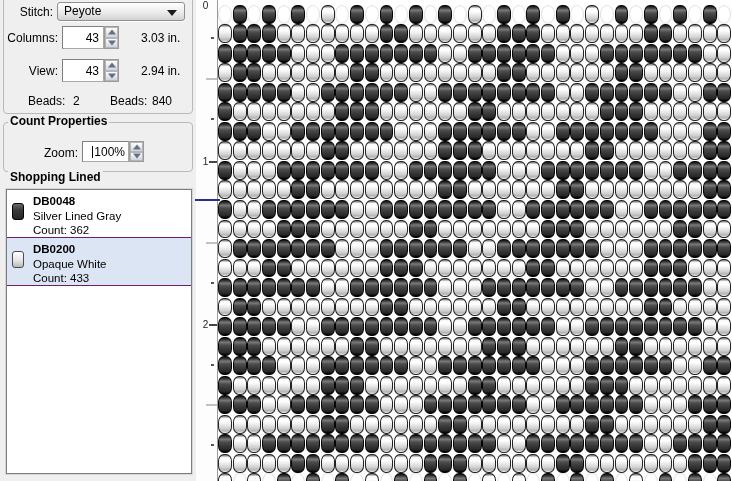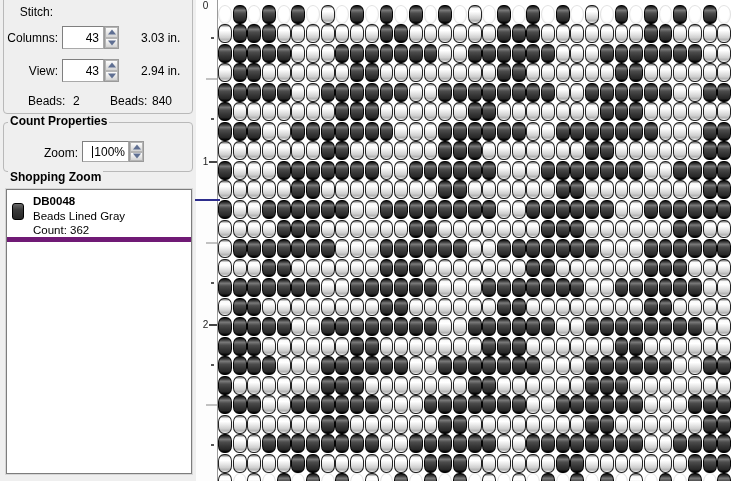--- a/index.html
+++ b/index.html
@@ -33,21 +33,21 @@
     background:linear-gradient(#fdfdfd,#d4d4d4);border:1px solid #b5b5b5;}
   .spinbtn .tri{position:absolute;left:50%;top:50%;transform:translate(-50%,-50%);width:0;height:0;}
   .tri-up{border-left:4px solid transparent;border-right:4px solid transparent;border-bottom:5px solid #5f6f92;}
   .tri-dn{border-left:4px solid transparent;border-right:4px solid transparent;border-top:5px solid #5f6f92;}
   .caret{display:inline-block;width:1px;height:12px;background:#000;margin-right:1px;vertical-align:-2px;}
   
   .listbox{
     position:absolute;left:6px;top:189px;width:186px;height:285px;box-sizing:border-box;
     background:#fff;border:1px solid #7d7d7d;box-shadow:0 0 0 1px #d6d6d6;overflow:hidden;
   }
-  .sl-item{position:relative;height:47px;border-bottom:5px solid #701a75;background:#fff;}
+  .sl-item{position:relative;height:47px;border-bottom:1px solid #701a75;background:#fff;}
   .sl-item.selected{background:#dbe5f4;}
   .sl-code{position:absolute;left:26px;top:5px;font-size:11.5px;font-weight:bold;}
   .sl-name{position:absolute;left:26px;top:20px;font-size:11.5px;}
   .sl-count{position:absolute;left:26px;top:34px;font-size:11.5px;}
   .swatch{position:absolute;left:5px;top:13px;width:12px;height:17px;border-radius:3px;box-sizing:border-box;}
   .swatch-dark{border:1px solid #000;background:linear-gradient(180deg,#6a6a6a,#3a3a3a 40%,#262626);}
   .swatch-light{border:1px solid #4c4c4c;background:linear-gradient(180deg,#ffffff,#e6e6e6 55%,#b9b9b9);}
   
   .ruler{position:absolute;left:196px;top:0;width:22px;height:481px;background:#fdfdfd;}
   .ruler-label{position:absolute;left:5px;width:9px;text-align:center;font-size:10px;color:#222;transform:translateY(-50%);}
@@ -70,20 +70,24 @@
     background:radial-gradient(ellipse at 50% 40%,#ffffff 55%,#e2e2e2 100%);}
 </style>
 </head>
 <body>
 
 <div class="panel">
 
   <div class="groupbox gb-top"></div>
 
   <div class="lbl lbl-r" style="left:0;width:53px;top:5px;">Stitch:</div>
+  <div class="combo">
+    <span>Peyote</span>
+    <span class="combo-arrow"></span>
+  </div>
 
   <div class="lbl lbl-r" style="left:0;width:58px;top:31px;">Columns:</div>
   <div class="numfield" style="left:62px;top:26px;width:42px;height:23px;padding-right:4px;">43</div>
   <div class="spinner" style="left:104px;top:26px;height:23px;">
     <div class="spinbtn">
         <span class="tri tri-up"></span>
       </div>
     <div class="spinbtn">
         <span class="tri tri-dn"></span>
       </div>
@@ -116,27 +120,33 @@
     </div>
   <div class="spinner" style="left:129px;top:141px;height:21px;z-index:2;">
     <div class="spinbtn">
         <span class="tri tri-up"></span>
       </div>
     <div class="spinbtn">
         <span class="tri tri-dn"></span>
       </div>
   </div>
 
-  <div class="gb-title" style="top:170px;">Shopping Zoom</div>
+  <div class="gb-title" style="top:170px;">Shopping Lined</div>
   <div class="listbox">
     <div class="sl-item" id="sl-item-0">
       <span class="swatch swatch-dark" id="sw-0"></span>
       <div class="sl-code">DB0048</div>
-      <div class="sl-name">Beads Lined Gray</div>
+      <div class="sl-name">Silver Lined Gray</div>
       <div class="sl-count">Count: 362</div>
+    </div>
+    <div class="sl-item selected" id="sl-item-1">
+      <span class="swatch swatch-light" id="sw-1"></span>
+      <div class="sl-code">DB0200</div>
+      <div class="sl-name">Opaque White</div>
+      <div class="sl-count">Count: 433</div>
     </div>
   </div>
 </div>
 
 <div class="ruler" id="ruler">
     <div class="ruler-label" style="top: 5px;">0</div>
     <div class="ruler-label" style="top: 161px;">1</div>
     <div class="tick tick-inch" style="top: 161px;"></div>
     <div class="ruler-label" style="top: 324px;">2</div>
     <div class="tick tick-inch" style="top: 324px;"></div>

